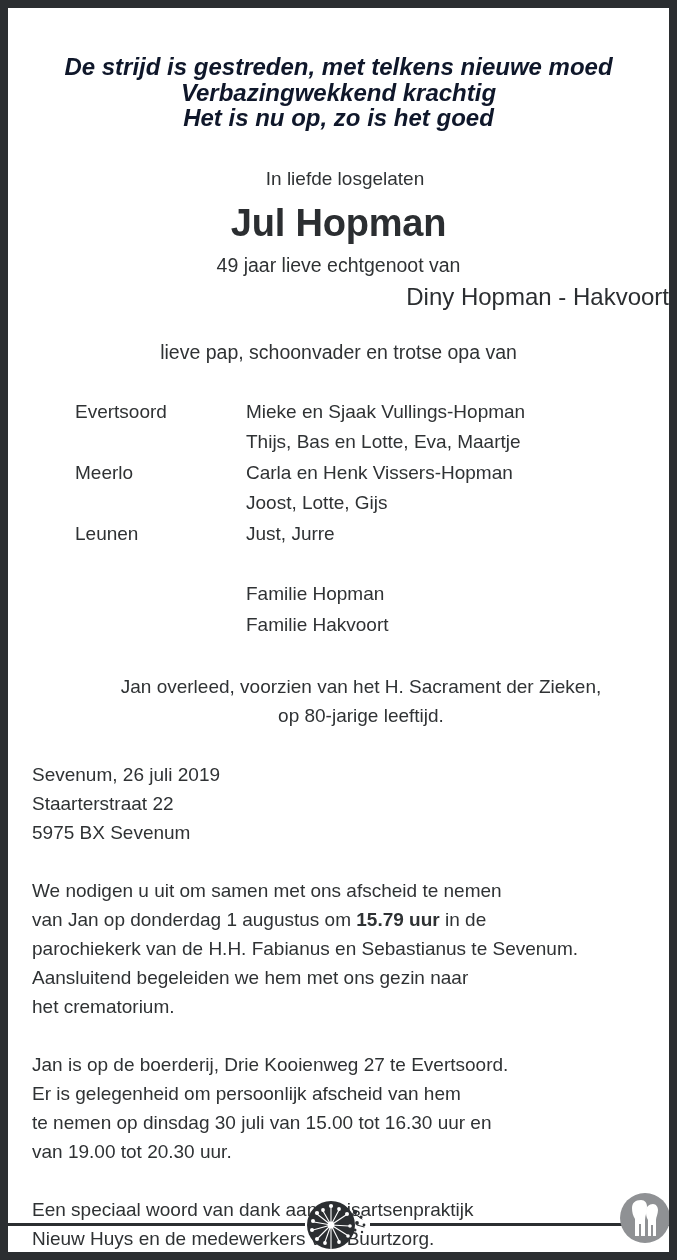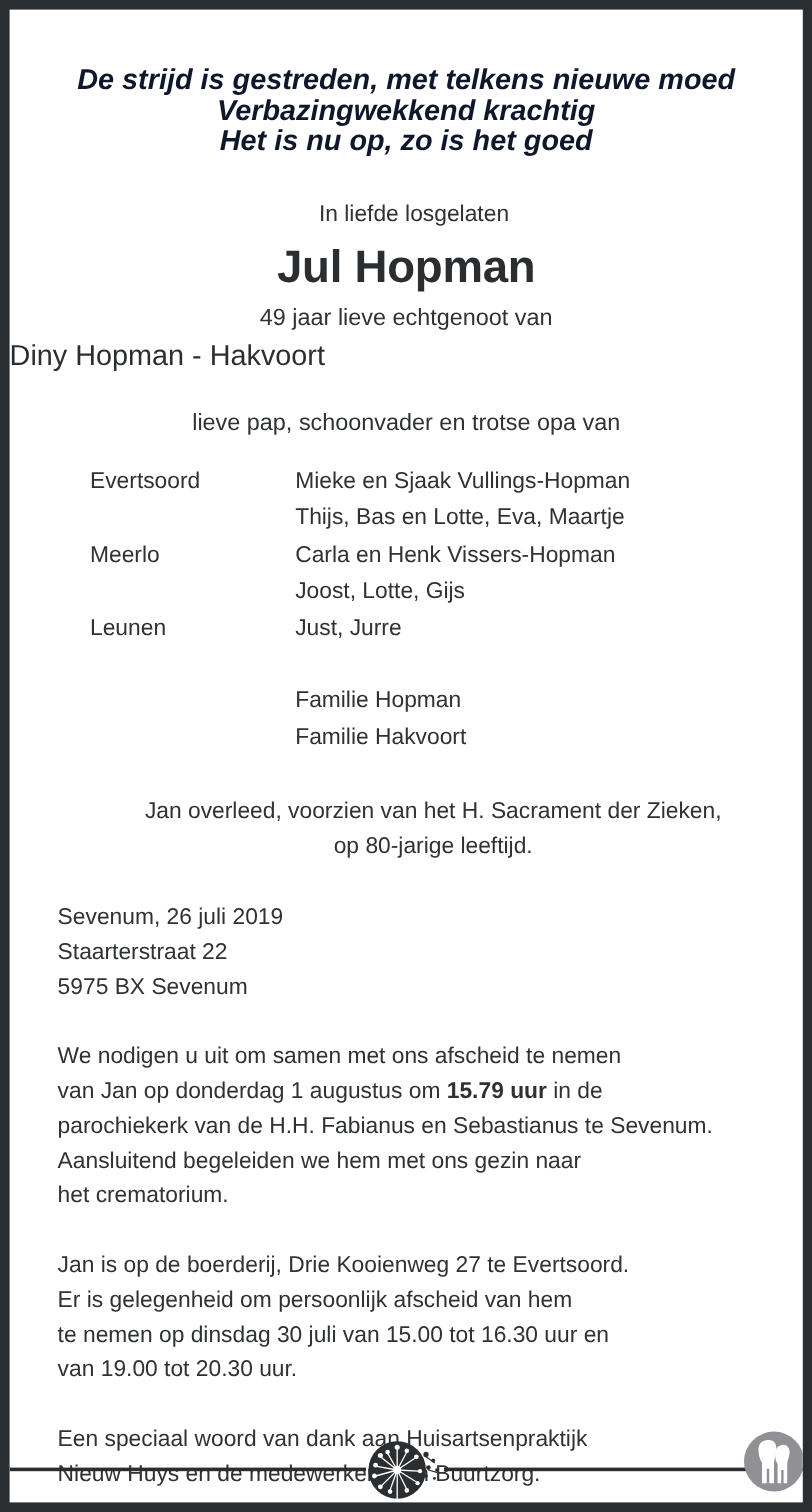--- a/index.html
+++ b/index.html
@@ -58,36 +58,36 @@
     margin-top: 9px;
     color: #2b2e31;
   }
   .agewife {
     text-align: center;
     font-size: 19.5px;
     line-height: 25px;
     margin-top: 7px;
   }
   .spouse {
-    text-align: left;
+    text-align: right;
     font-size: 24px;
     line-height: 30px;
     margin-top: 4px;
     color: #2b2e31;
   }
   .relationline {
     text-align: center;
     font-size: 19.5px;
     line-height: 25px;
     margin-top: 28px;
   }
 
   
   .family {
-    margin-top: 22px;
+    margin-top: 32px;
     padding-left: 67px;
     font-size: 19px;
     line-height: 30.5px;
   }
   .fam-row {
     display: flex;
     align-items: flex-start;
   }
   .fam-place {
     width: 171px;
@@ -103,21 +103,21 @@
     text-align: center;
     font-size: 19px;
     line-height: 29px;
     margin-top: 32px;
     padding: 0 30px;
     margin-left: 45px;
   }
 
   
   .block-left {
-    padding-left: 40px;
+    padding-left: 24px;
     font-size: 19px;
     line-height: 29px;
   }
   .address { margin-top: 30px; }
   .para { margin-top: 29px; padding-right: 22px; }
   .para b { font-weight: bold; }
 
   
   .footer {
     position: absolute;

